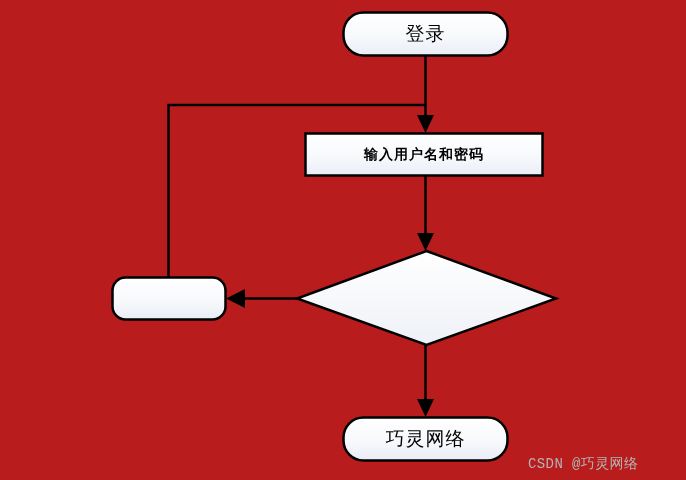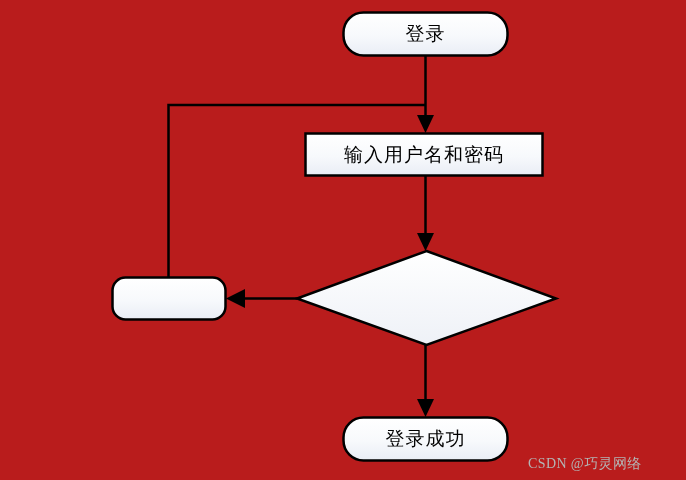--- a/index.html
+++ b/index.html
@@ -29,32 +29,32 @@
     display: flex;
     align-items: center;
     justify-content: center;
     color: #000000;
     font-family: "DejaVu Serif", "Liberation Serif", serif;
     white-space: nowrap;
     letter-spacing: 1px;
     pointer-events: none;
   }
   #label-start      { left: 343px; top: 12px;  width: 165px; height: 44px; font-size: 19px; }
-  #label-input      { left: 305px; top: 133px; width: 238px; height: 43px; font-size: 19px; }
+  #label-input      { left: 305px; top: 133px; width: 238px; height: 43px; font-size: 14px; font-weight: bold; }
   #label-verify     { left: 286px; top: 278px; width: 280px; height: 40px; font-size: 16px; }
   #label-register   { left: 112px; top: 277px; width: 114px; height: 43px; font-size: 19px; }
   #label-success    { left: 343px; top: 417px; width: 165px; height: 44px; font-size: 19px; }
 
   #watermark {
     position: absolute;
     left: 528px;
     top: 455px;
     color: #b4b4b4;
     font-size: 14px;
-    font-family: Liberation Serif, serif;
+    font-family: Liberation Mono, monospace;
     letter-spacing: 0.4px;
     white-space: nowrap;
     pointer-events: none;
   }
 </style>
 </head>
 <body>
 
 <div id="canvas">
 
@@ -106,17 +106,17 @@
 
     <rect x="343.5" y="417.5" width="164" height="43" rx="20" ry="20" fill="url(#nodeFill)" stroke="#000000" stroke-width="2.5"></rect>
   </svg>
 
   <div class="node-label" id="label-start">登录</div>
 
   <div class="node-label" id="label-input">输入用户名和密码</div>
 
 
 
-  <div class="node-label" id="label-success">登录成功</div>
+  <div class="node-label" id="label-success">巧灵网络</div>
 
   <div id="watermark">CSDN @巧灵网络</div>
 
 </div>
 
 </body></html>

